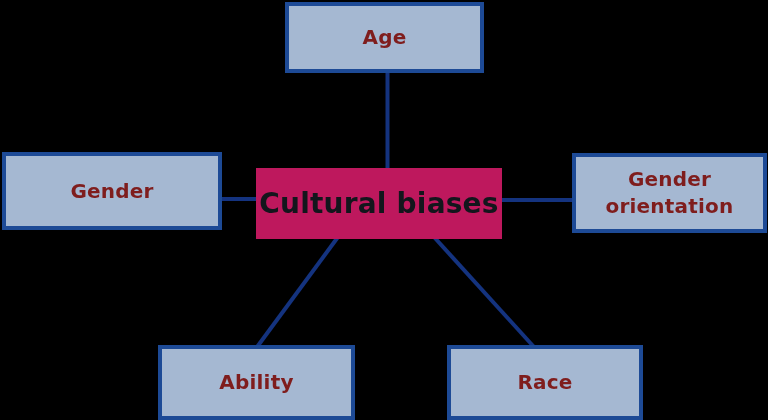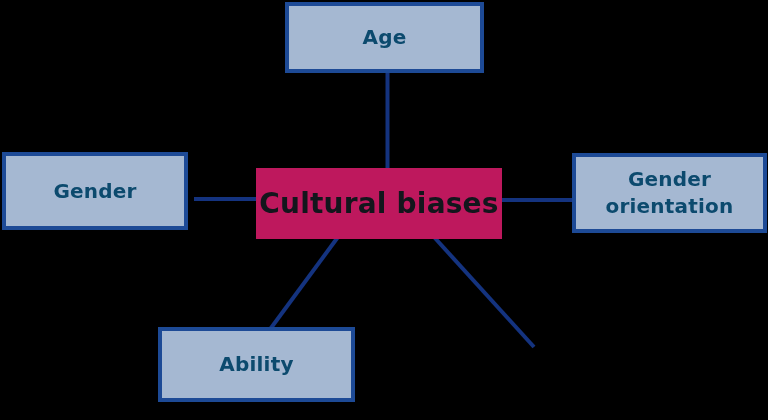--- a/index.html
+++ b/index.html
@@ -34,27 +34,27 @@
     border: 4px solid #1d4a96;
     display: flex;
     align-items: center;
     justify-content: center;
     text-align: center;
   }
   .node .label {
     font-weight: bold;
     font-size: 20px;
     line-height: 27px;
-    color: #0c4a6e;
+    color: #7f1d1d;
     letter-spacing: 0.2px;
   }
   .node-age     { left: 285px; top: 2px;   width: 199px; height: 71px; }
-  .node-gender  { left: 2px;   top: 152px; width: 186px; height: 78px; }
+  .node-gender  { left: 2px;   top: 152px; width: 220px; height: 78px; }
   .node-sexual  { left: 572px; top: 153px; width: 195px; height: 80px; }
-  .node-ability { left: 158px; top: 327px; width: 197px; height: 75px; }
+  .node-ability { left: 158px; top: 345px; width: 197px; height: 75px; }
   .node-race    { left: 447px; top: 345px; width: 196px; height: 75px; }
   .node-sexual .label { max-width: 150px; }
   .node-center {
     position: absolute;
     z-index: 3;
     left: 256px; top: 168px; width: 246px; height: 71px;
     box-sizing: border-box;
     background: #be185d;
     border: none;
     display: flex;
@@ -91,18 +91,21 @@
   </div>
 
   <div class="node node-sexual">
     <span class="label">Gender orientation</span>
   </div>
 
   <div class="node node-ability">
     <span class="label">Ability</span>
   </div>
 
+  <div class="node node-race">
+    <span class="label">Race</span>
+  </div>
 
   <div class="node-center">
     <span class="label">Cultural biases</span>
   </div>
 
 </div>
 
 </body></html>

